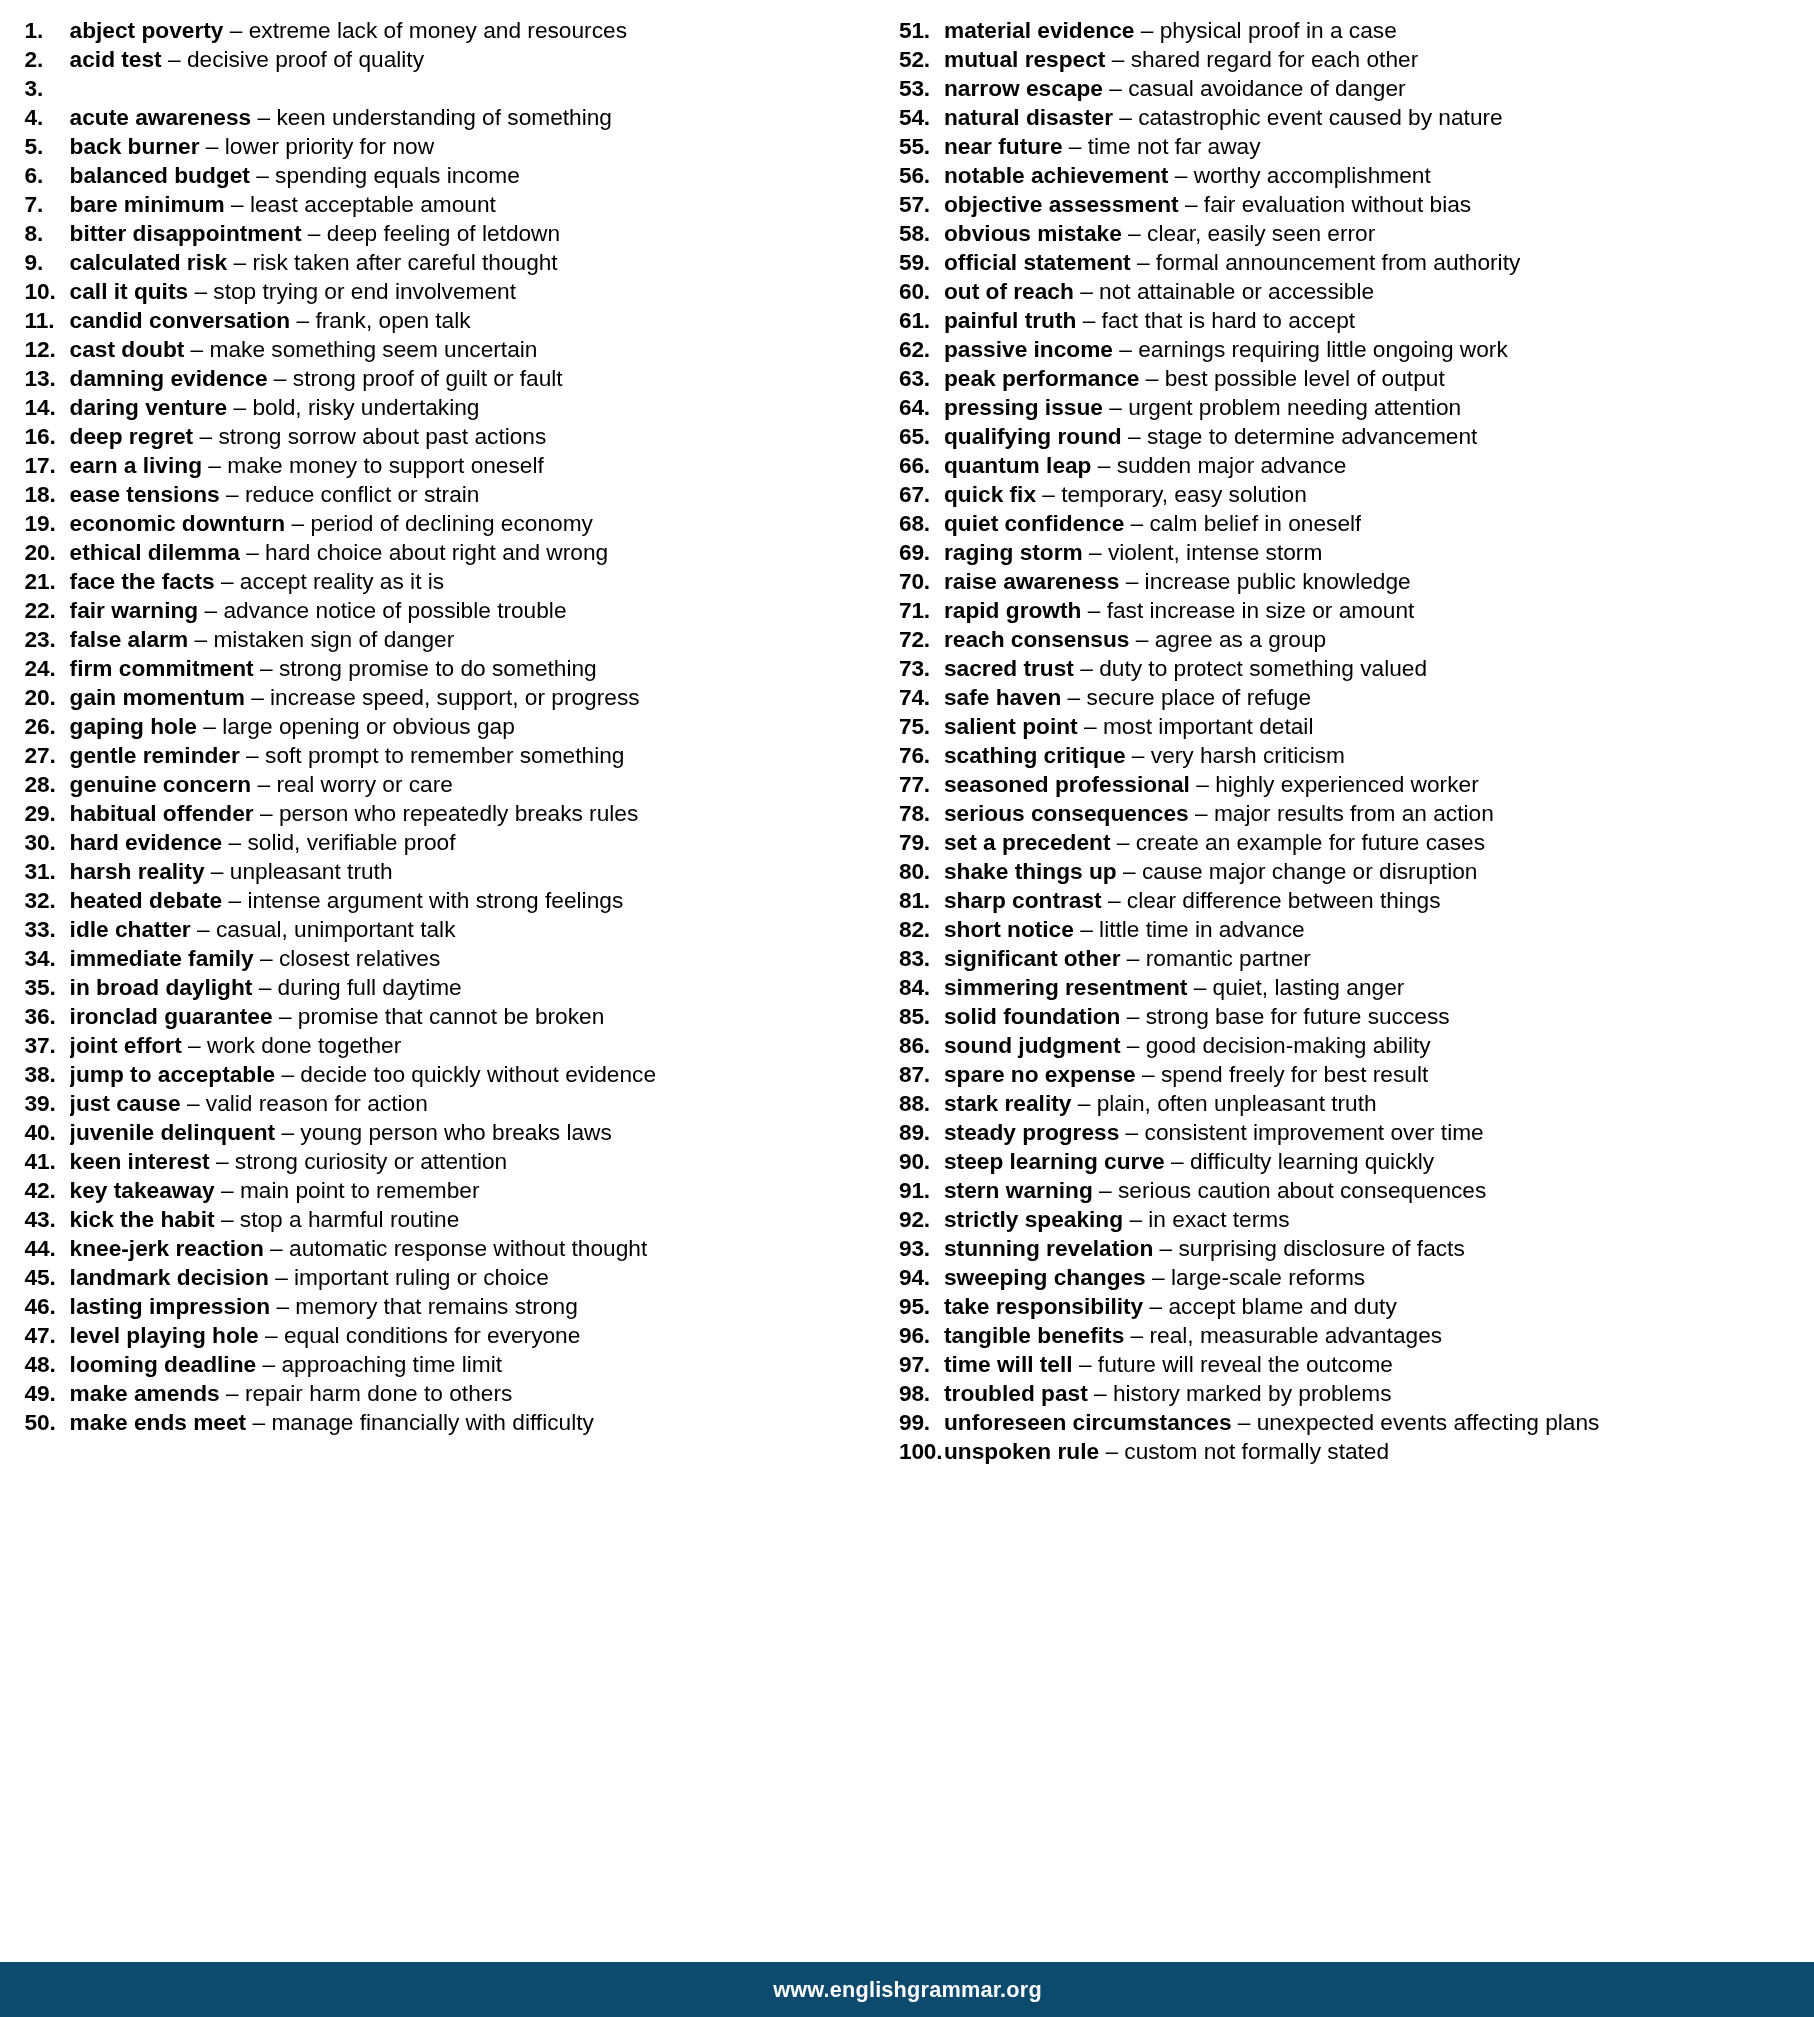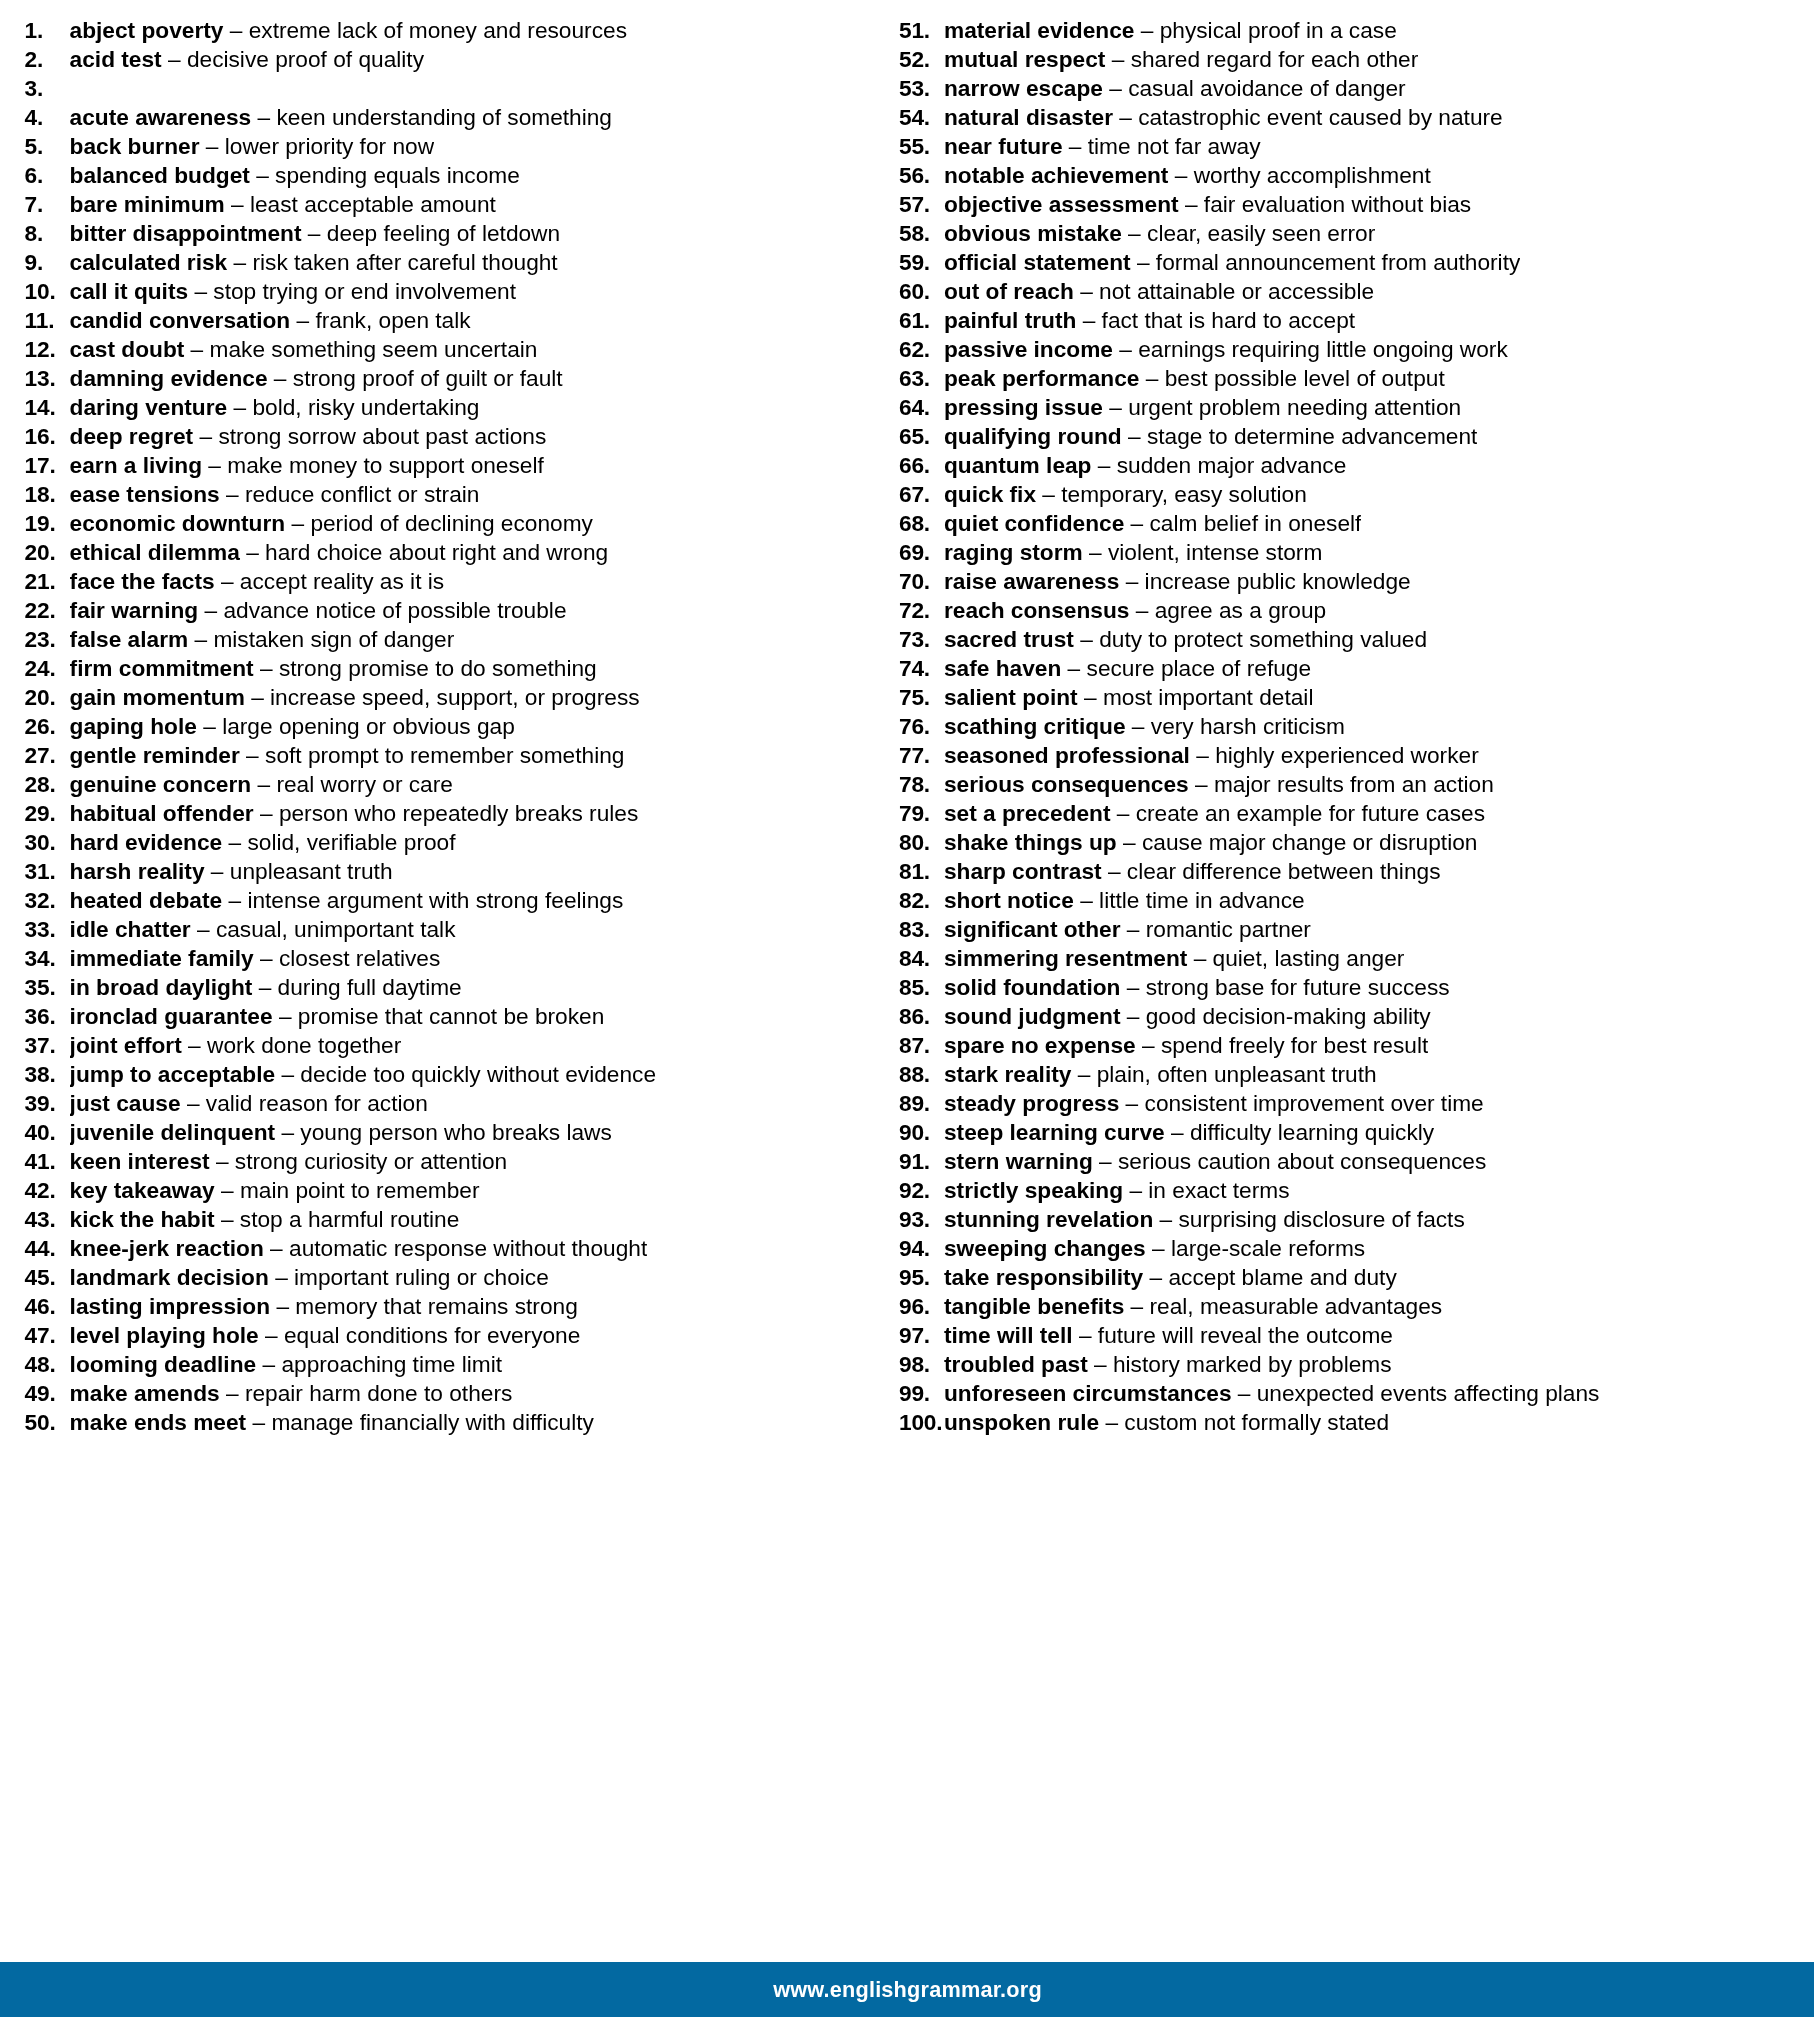--- a/index.html
+++ b/index.html
@@ -385,20 +385,24 @@
           </li>
           <li class="entry">
             <span class="entry-num">69.</span>
             <span class="entry-body"><span class="entry-term">raging storm</span> <span class="entry-dash">–</span> <span class="entry-def">violent, intense storm</span></span>
           </li>
           <li class="entry">
             <span class="entry-num">70.</span>
             <span class="entry-body"><span class="entry-term">raise awareness</span> <span class="entry-dash">–</span> <span class="entry-def">increase public knowledge</span></span>
           </li>
           <li class="entry">
+            <span class="entry-num">71.</span>
+            <span class="entry-body"><span class="entry-term">rapid growth</span> <span class="entry-dash">–</span> <span class="entry-def">fast increase in size or amount</span></span>
+          </li>
+          <li class="entry">
             <span class="entry-num">72.</span>
             <span class="entry-body"><span class="entry-term">reach consensus</span> <span class="entry-dash">–</span> <span class="entry-def">agree as a group</span></span>
           </li>
           <li class="entry">
             <span class="entry-num">73.</span>
             <span class="entry-body"><span class="entry-term">sacred trust</span> <span class="entry-dash">–</span> <span class="entry-def">duty to protect something valued</span></span>
           </li>
           <li class="entry">
             <span class="entry-num">74.</span>
             <span class="entry-body"><span class="entry-term">safe haven</span> <span class="entry-dash">–</span> <span class="entry-def">secure place of refuge</span></span>
@@ -505,18 +509,18 @@
           </li>
           <li class="entry">
             <span class="entry-num">100.</span>
             <span class="entry-body"><span class="entry-term">unspoken rule</span> <span class="entry-dash">–</span> <span class="entry-def">custom not formally stated</span></span>
           </li>
         </ol>
     </div>
 
   </div>
 
-  <div id="footer" style="background: #0369a1; color: rgb(255, 255, 255);">
+  <div id="footer" style="background: #0c4a6e; color: rgb(255, 255, 255);">
     <span id="footer-url">www.englishgrammar.org</span>
   </div>
 
 </div>
 
 
 </body></html>

